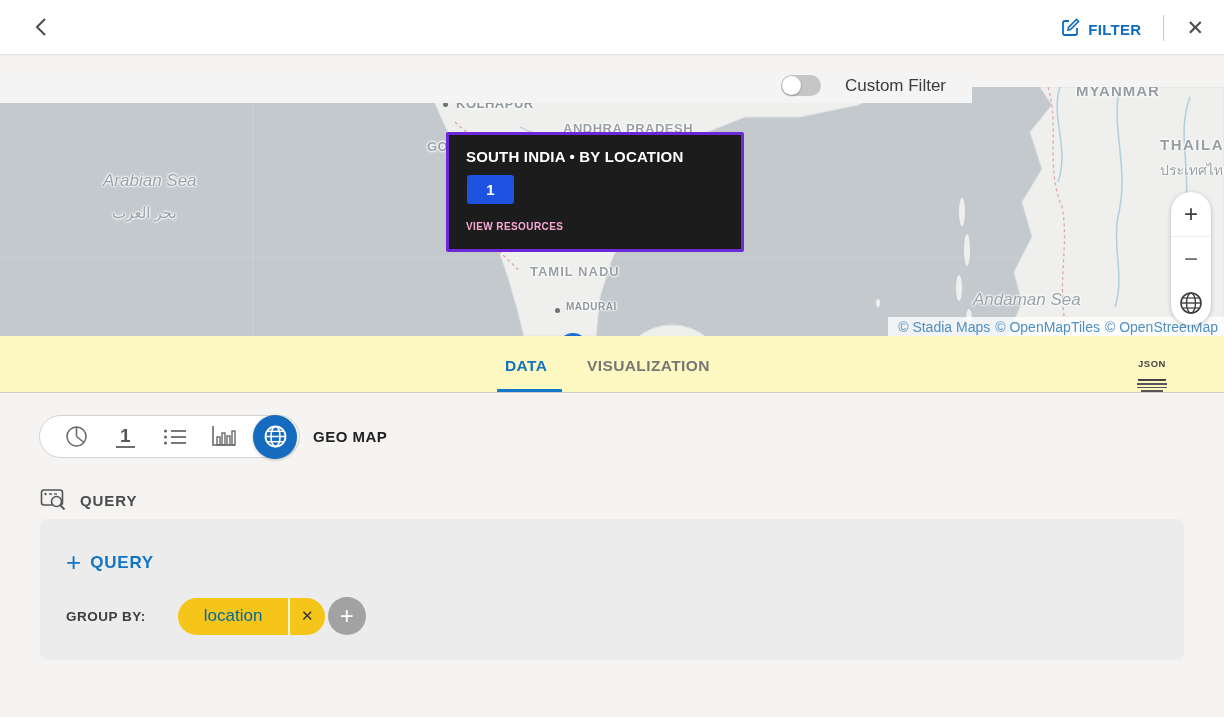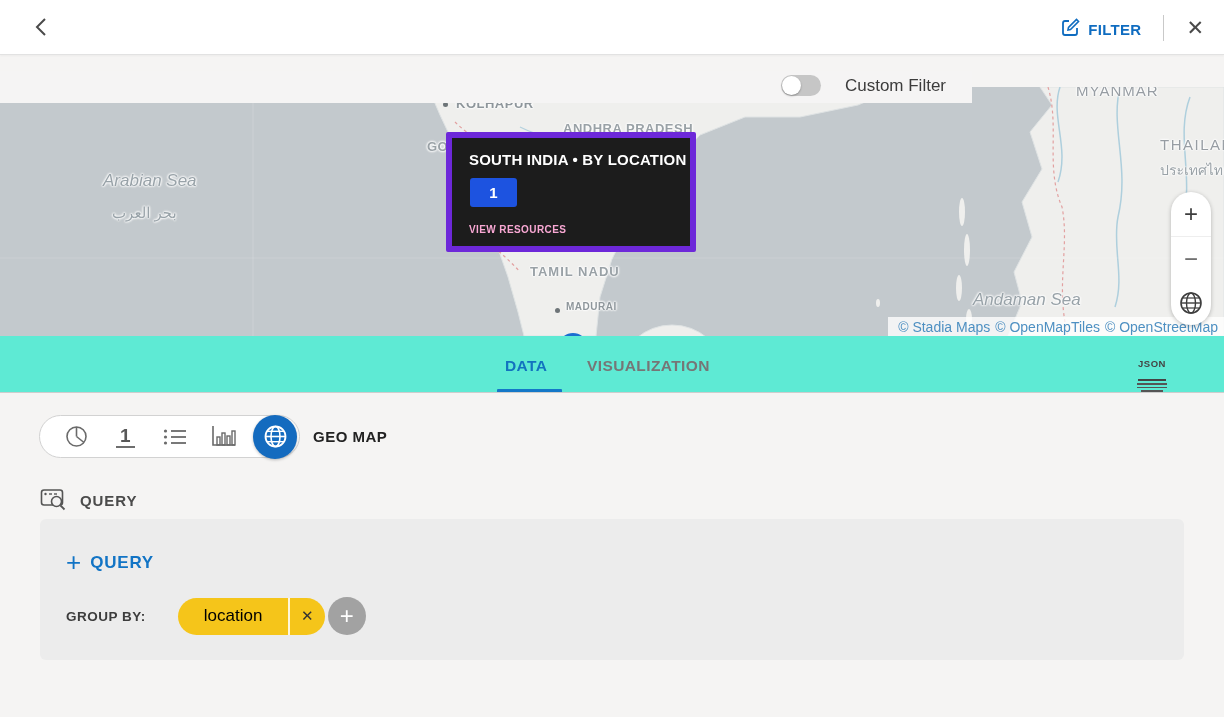--- a/index.html
+++ b/index.html
@@ -24,47 +24,47 @@
   .toggle .knob { position:absolute; left:1px; top:1px; width:19px; height:19px; border-radius:50%; background:#fff; box-shadow:0 1px 2px rgba(0,0,0,.3); }
   .toggle-label { font-size:17px; color:#3c3c3c; }
 
   
   .map { position:absolute; top:87px; left:0; width:1224px; height:249px; background:#c3c9cd; overflow:hidden; z-index:5; }
   .map svg.terrain { position:absolute; left:0; top:0; }
   .map-label { position:absolute; color:#8e969b; white-space:nowrap;
                text-shadow:0 0 2px #fff,0 0 2px #fff,0 0 3px #fff,0 0 3px #fff; }
   .city { font-size:13px; font-weight:bold; letter-spacing:.5px; }
   .region { font-size:13px; font-weight:bold; letter-spacing:.5px; color:#99a1a6; }
-  .country { font-size:15px; font-weight:normal; letter-spacing:1px; color:#979da3; }
+  .country { font-size:15px; font-weight:bold; letter-spacing:1px; color:#979da3; }
   .sea { font-size:17px; font-style:italic; color:#98a2a8; }
   .dot { position:absolute; width:5px; height:5px; border-radius:50%; background:#6d7478; }
 
   .pin { position:absolute; left:551px; top:243px; width:44px; height:46px; cursor:pointer; z-index:8; }
 
-  .tooltip { position:absolute; left:446px; top:45px; width:250px; height:120px; background:#1c1c1c;
-             border:6px solid #6d28d9; border-radius:2px; z-index:10; }
+  .tooltip { position:absolute; left:446px; top:45px; width:298px; height:120px; background:#1c1c1c;
+             border:3px solid #6d28d9; border-radius:2px; z-index:10; }
   .tooltip-title { position:absolute; left:17px; top:13px; color:#fff; font-size:15px; font-weight:bold; letter-spacing:.2px; }
   .tooltip-badge { position:absolute; left:18px; top:40px; width:47px; height:29px; background:#1d53e0; border-radius:3px;
                    color:#fff; font-size:15px; font-weight:bold; display:flex; align-items:center; justify-content:center; }
   .tooltip-link { position:absolute; left:17px; top:86px; color:#f9a8d4; font-size:10px; font-weight:bold; letter-spacing:.4px; cursor:pointer; }
 
   .map-attrib { position:absolute; right:0; bottom:0; height:19px; background:rgba(255,255,255,.78);
                 display:flex; align-items:center; padding:0 6px 0 10px; gap:5px; z-index:9;
                 font-size:14px; color:#4e90c2; }
   .map-attrib span { cursor:pointer; }
 
   .zoom-stack { position:absolute; right:13px; top:105px; width:40px; height:133px; background:#fff; border-radius:20px;
                 box-shadow:0 1px 4px rgba(0,0,0,.25); z-index:12; display:flex; flex-direction:column; align-items:center; }
   .zoom-btn { width:40px; height:44px; display:flex; align-items:center; justify-content:center;
               font-size:24px; color:#3d3d3d; cursor:pointer; font-weight:300; }
   .zoom-btn.minus { border-top:1px solid #eee; color:#6a6a6a; }
   .globe-btn { width:40px; height:45px; display:flex; align-items:center; justify-content:center; cursor:pointer; }
 
   
-  .tabbar { position:absolute; top:336px; left:0; width:1224px; height:57px; background:#5eead4; z-index:6; }
+  .tabbar { position:absolute; top:336px; left:0; width:1224px; height:57px; background:#fef9c3; z-index:6; }
   .tabbar .rule { position:absolute; left:0; top:56px; width:1224px; height:1px; background:#cdcdcd; }
   .tab { position:absolute; top:21px; font-size:15.5px; font-weight:bold; letter-spacing:.4px; cursor:pointer; }
   .tab.data { left:505px; color:#1273bf; }
   .tab.viz { left:587px; color:#767676; }
   .tab-underline { position:absolute; left:497px; top:53px; width:65px; height:4px; background:#1477c8; border-radius:1px; }
   .json-btn { position:absolute; left:1136px; top:17px; width:32px; cursor:pointer; text-align:center; }
   .json-btn .jt { font-size:9.5px; font-weight:bold; color:#444; letter-spacing:.5px; border-bottom:2px solid #444; display:inline-block; padding-bottom:10px; }
   .json-btn .l1 { height:1.5px; background:#555; margin:2px auto 0; width:30px; }
   .json-btn .l2 { height:1.5px; background:#555; margin:2px auto 0; width:22px; }
 
@@ -81,21 +81,21 @@
   
   .query-head { position:absolute; top:487px; left:40px; display:flex; align-items:center; gap:12px; z-index:6; }
   .query-head .label { font-size:15px; font-weight:bold; color:#4b4b4b; letter-spacing:.9px; }
   .query-panel { position:absolute; top:519px; left:40px; width:1144px; height:141px; background:#ececec; border-radius:6px; z-index:6; }
   .add-query { position:absolute; left:26px; top:32px; display:flex; align-items:center; gap:9px; cursor:pointer; }
   .add-query .plus { font-size:26px; font-weight:300; color:#1274c5; line-height:1; margin-top:-2px; }
   .add-query .txt { font-size:17px; font-weight:bold; color:#1274c5; letter-spacing:.8px; }
   .groupby-row { position:absolute; left:26px; top:78px; display:flex; align-items:center; }
   .groupby-label { font-size:13.5px; font-weight:bold; color:#3d3d3d; letter-spacing:.5px; margin-right:32px; }
   .tag { height:37px; display:flex; align-items:stretch; border-radius:19px; overflow:hidden; background:#f5c51a; cursor:pointer; }
-  .tag .val { padding:0 26px; display:flex; align-items:center; font-size:17px; color:#000000; }
+  .tag .val { padding:0 26px; display:flex; align-items:center; font-size:17px; color:#0369a1; }
   .tag .sep { width:1.5px; background:rgba(255,255,255,.85); margin:0; }
   .tag .x { width:35px; display:flex; align-items:center; justify-content:center; font-size:15px; color:#333; cursor:pointer; }
   .add-tag { width:38px; height:38px; border-radius:50%; background:#a2a2a2; color:#fff; font-size:24px; font-weight:300;
              display:flex; align-items:center; justify-content:center; margin-left:3px; cursor:pointer; line-height:1; }
 </style>
 </head>
 <body>
 
 <div class="header">
   <div class="back-btn">

